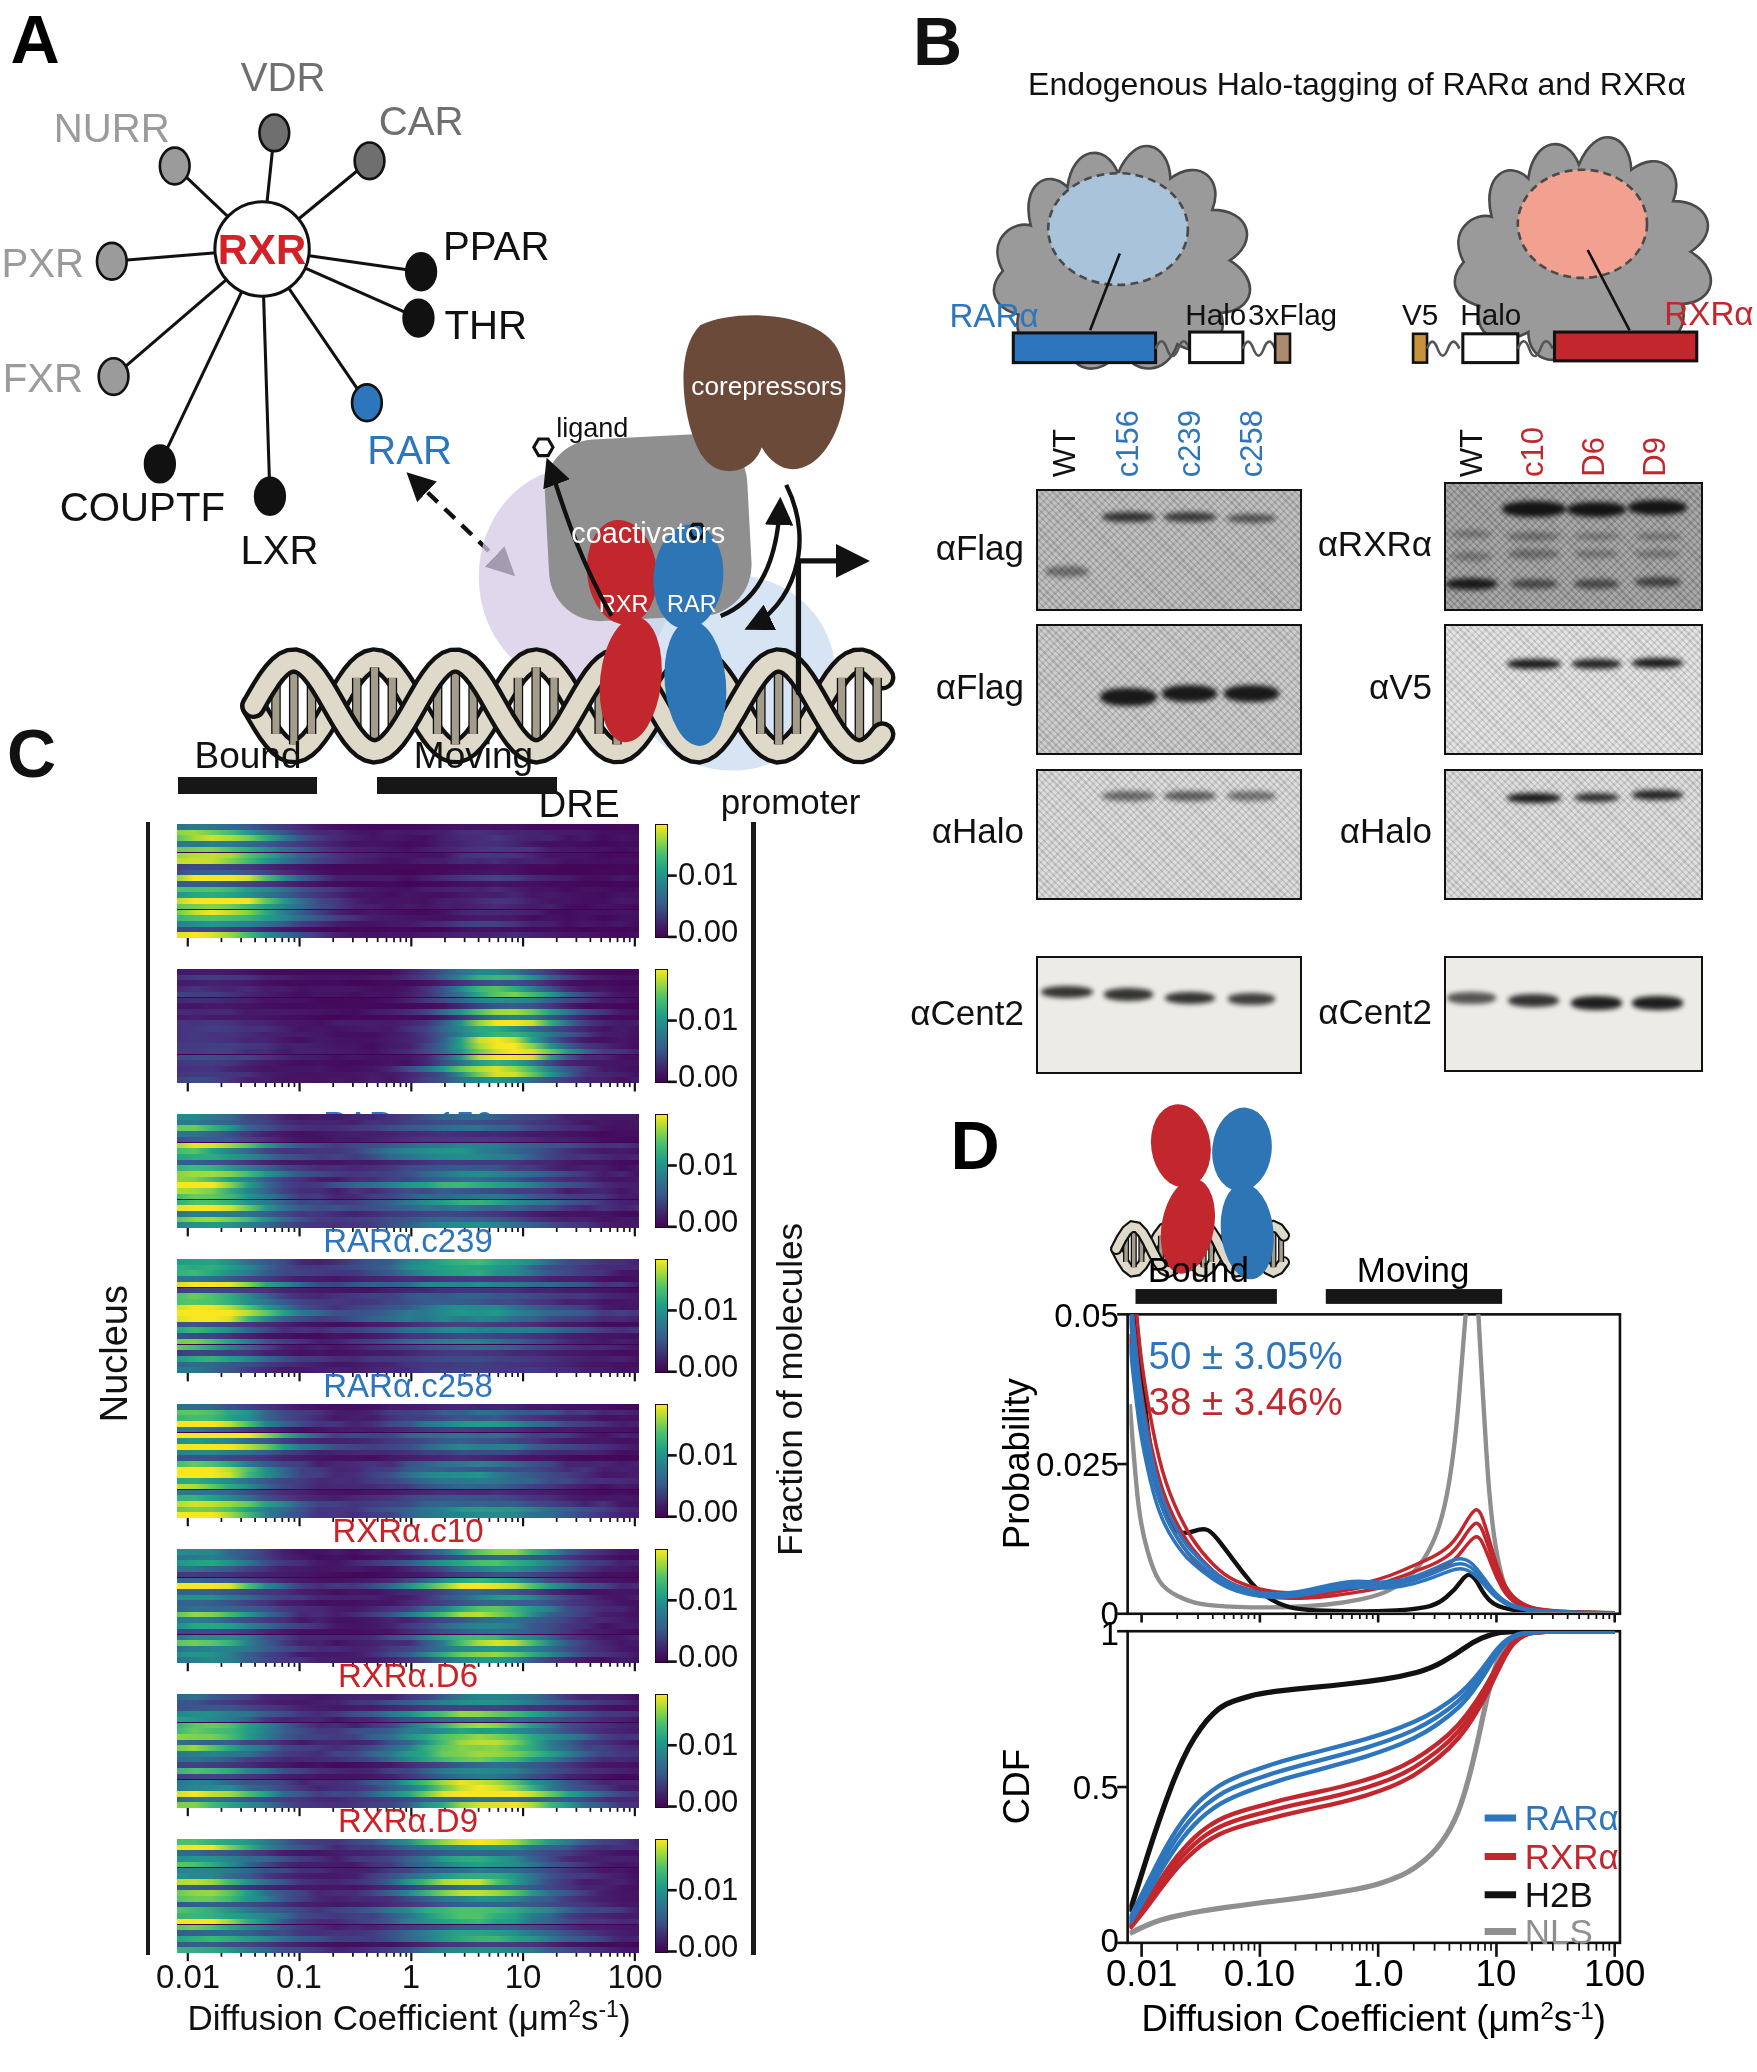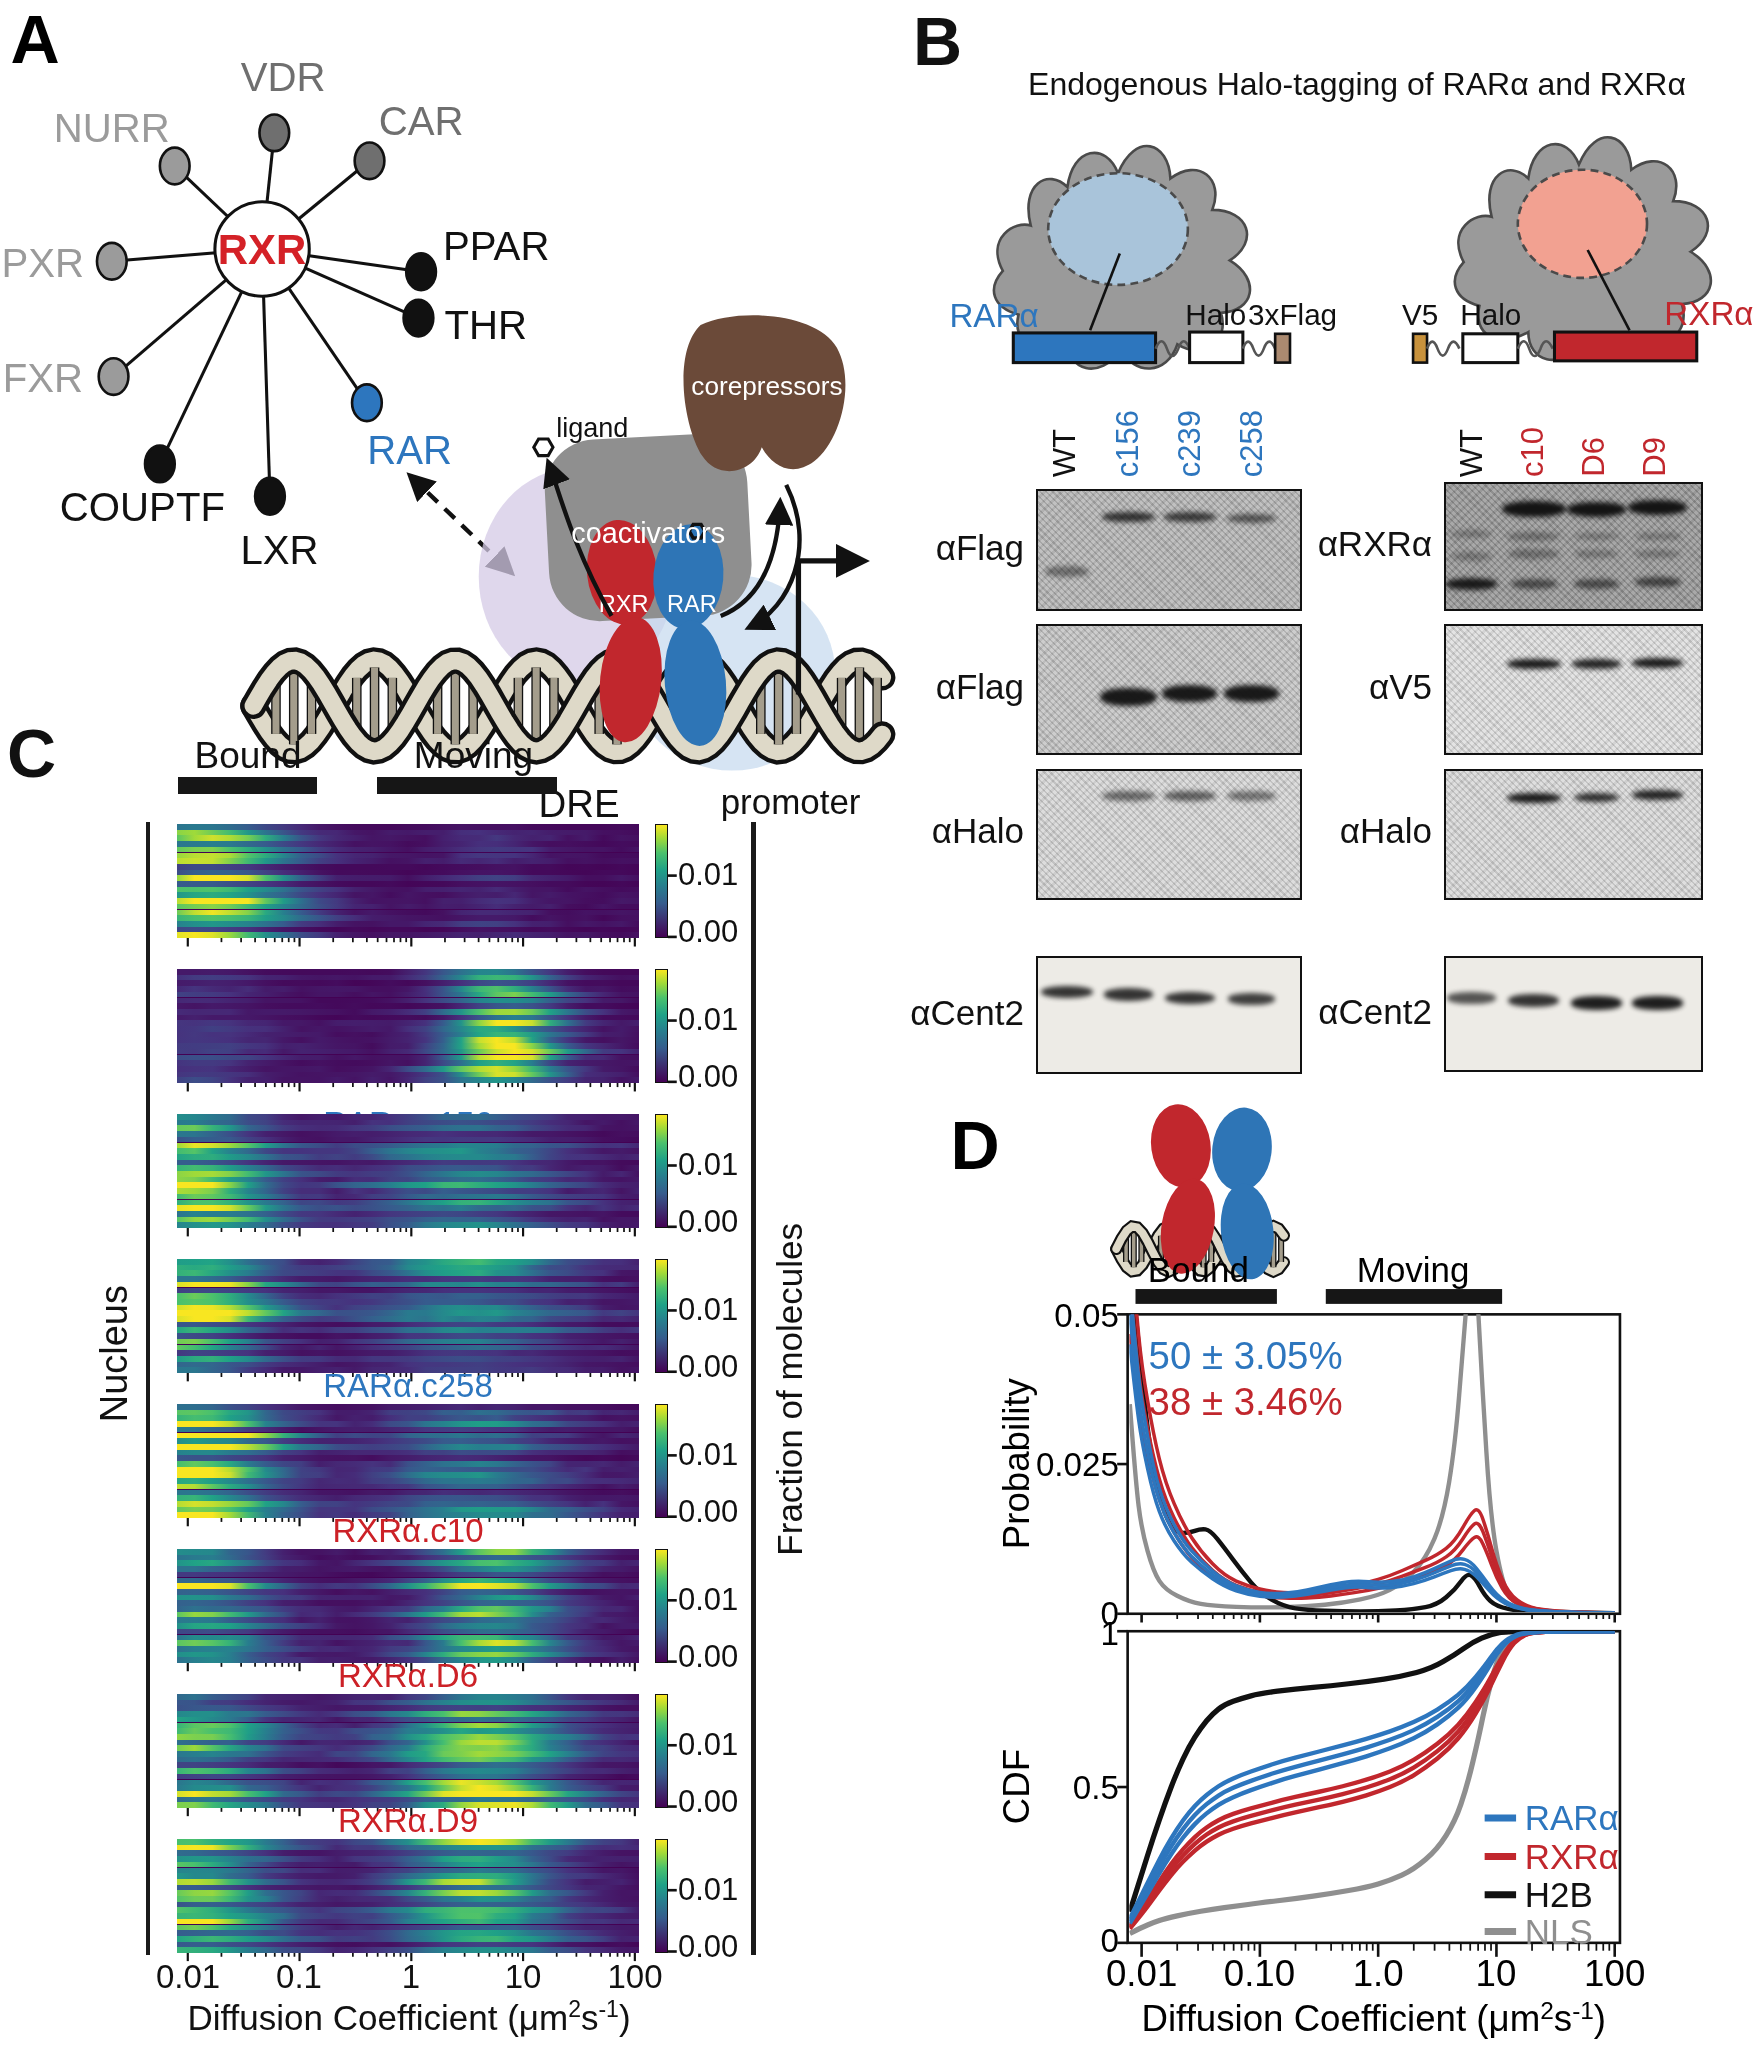--- a/index.html
+++ b/index.html
@@ -888,20 +888,21 @@
       <div style="position: absolute; left: 0px; width: 100%; height: 5%; top: 70%; background: linear-gradient(90deg, rgb(65, 186, 115) 0%, rgb(107, 203, 89) 3.8%, rgb(94, 199, 97) 7.7%, rgb(63, 185, 115) 11.5%, rgb(34, 149, 137) 15.4%, rgb(40, 124, 142) 19.2%, rgb(55, 90, 140) 23.1%, rgb(67, 57, 128) 26.9%, rgb(67, 58, 129) 30.8%, rgb(69, 36, 114) 34.6%, rgb(70, 41, 118) 38.5%, rgb(65, 62, 130) 42.3%, rgb(63, 69, 133) 46.2%, rgb(55, 89, 140) 50%, rgb(48, 106, 141) 53.8%, rgb(49, 103, 141) 57.7%, rgb(45, 113, 142) 61.5%, rgb(43, 117, 142) 65.4%, rgb(41, 121, 142) 69.2%, rgb(46, 111, 142) 73.1%, rgb(55, 90, 140) 76.9%, rgb(61, 75, 135) 80.8%, rgb(65, 63, 131) 84.6%, rgb(67, 58, 129) 88.5%, rgb(69, 52, 127) 92.3%, rgb(69, 29, 108) 96.2%, rgb(69, 25, 105) 100%);"></div>
       <div style="position: absolute; left: 0px; width: 100%; height: 5%; top: 75%; background: linear-gradient(90deg, rgb(49, 174, 124) 0%, rgb(74, 193, 109) 3.8%, rgb(73, 192, 110) 7.7%, rgb(51, 176, 123) 11.5%, rgb(34, 147, 138) 15.4%, rgb(41, 121, 142) 19.2%, rgb(52, 98, 141) 23.1%, rgb(62, 70, 133) 26.9%, rgb(62, 72, 134) 30.8%, rgb(68, 56, 128) 34.6%, rgb(66, 62, 130) 38.5%, rgb(59, 80, 137) 42.3%, rgb(52, 97, 141) 46.2%, rgb(43, 119, 142) 50%, rgb(36, 141, 139) 53.8%, rgb(31, 160, 135) 57.7%, rgb(52, 177, 122) 61.5%, rgb(55, 179, 120) 65.4%, rgb(37, 166, 131) 69.2%, rgb(35, 142, 139) 73.1%, rgb(39, 126, 142) 76.9%, rgb(44, 114, 142) 80.8%, rgb(57, 85, 139) 84.6%, rgb(61, 73, 134) 88.5%, rgb(70, 50, 126) 92.3%, rgb(69, 33, 112) 96.2%, rgb(69, 31, 109) 100%);"></div>
       <div style="position: absolute; left: 0px; width: 100%; height: 5%; top: 80%; background: linear-gradient(90deg, rgb(230, 227, 38) 0%, rgb(248, 230, 33) 3.8%, rgb(248, 230, 33) 7.7%, rgb(212, 225, 43) 11.5%, rgb(104, 202, 91) 15.4%, rgb(33, 154, 137) 19.2%, rgb(43, 117, 142) 23.1%, rgb(54, 91, 141) 26.9%, rgb(59, 79, 136) 30.8%, rgb(57, 83, 138) 34.6%, rgb(61, 74, 135) 38.5%, rgb(58, 81, 137) 42.3%, rgb(55, 91, 141) 46.2%, rgb(51, 100, 141) 50%, rgb(44, 115, 142) 53.8%, rgb(45, 112, 142) 57.7%, rgb(40, 125, 142) 61.5%, rgb(48, 107, 141) 65.4%, rgb(51, 99, 141) 69.2%, rgb(50, 102, 141) 73.1%, rgb(58, 82, 137) 76.9%, rgb(60, 76, 135) 80.8%, rgb(70, 50, 126) 84.6%, rgb(70, 38, 116) 88.5%, rgb(69, 52, 127) 92.3%, rgb(69, 36, 114) 96.2%, rgb(70, 44, 121) 100%);"></div>
       <div style="position: absolute; left: 0px; width: 100%; height: 5%; top: 85%; background: linear-gradient(90deg, rgb(45, 114, 142) 0%, rgb(38, 130, 141) 3.8%, rgb(40, 124, 142) 7.7%, rgb(40, 124, 142) 11.5%, rgb(45, 113, 142) 15.4%, rgb(52, 97, 141) 19.2%, rgb(61, 74, 135) 23.1%, rgb(68, 56, 128) 26.9%, rgb(69, 53, 127) 30.8%, rgb(70, 42, 119) 34.6%, rgb(69, 34, 113) 38.5%, rgb(70, 42, 120) 42.3%, rgb(69, 54, 127) 46.2%, rgb(66, 61, 130) 50%, rgb(64, 66, 132) 53.8%, rgb(61, 73, 134) 57.7%, rgb(62, 70, 133) 61.5%, rgb(66, 61, 130) 65.4%, rgb(68, 55, 128) 69.2%, rgb(70, 41, 119) 73.1%, rgb(69, 33, 111) 76.9%, rgb(69, 22, 102) 80.8%, rgb(69, 21, 101) 84.6%, rgb(69, 18, 99) 88.5%, rgb(69, 21, 101) 92.3%, rgb(68, 11, 93) 96.2%, rgb(68, 11, 93) 100%);"></div>
       <div style="position: absolute; left: 0px; width: 100%; height: 5%; top: 90%; background: linear-gradient(90deg, rgb(84, 196, 103) 0%, rgb(144, 213, 67) 3.8%, rgb(157, 217, 59) 7.7%, rgb(115, 205, 84) 11.5%, rgb(66, 187, 114) 15.4%, rgb(35, 143, 139) 19.2%, rgb(47, 109, 141) 23.1%, rgb(58, 81, 137) 26.9%, rgb(67, 59, 129) 30.8%, rgb(67, 57, 129) 34.6%, rgb(66, 61, 130) 38.5%, rgb(64, 65, 132) 42.3%, rgb(59, 79, 136) 46.2%, rgb(57, 84, 138) 50%, rgb(52, 97, 141) 53.8%, rgb(50, 102, 141) 57.7%, rgb(50, 100, 141) 61.5%, rgb(52, 98, 141) 65.4%, rgb(57, 85, 138) 69.2%, rgb(61, 73, 134) 73.1%, rgb(69, 52, 127) 76.9%, rgb(70, 39, 117) 80.8%, rgb(69, 32, 111) 84.6%, rgb(69, 35, 113) 88.5%, rgb(69, 18, 98) 92.3%, rgb(69, 24, 104) 96.2%, rgb(69, 23, 102) 100%);"></div>
       <div style="position: absolute; left: 0px; width: 100%; height: 5%; top: 95%; background: linear-gradient(90deg, rgb(38, 132, 141) 0%, rgb(35, 145, 138) 3.8%, rgb(33, 152, 137) 7.7%, rgb(34, 147, 138) 11.5%, rgb(40, 125, 142) 15.4%, rgb(48, 107, 141) 19.2%, rgb(60, 77, 136) 23.1%, rgb(67, 58, 129) 26.9%, rgb(70, 50, 126) 30.8%, rgb(70, 48, 124) 34.6%, rgb(69, 54, 127) 38.5%, rgb(66, 59, 129) 42.3%, rgb(58, 80, 137) 46.2%, rgb(54, 92, 141) 50%, rgb(42, 120, 142) 53.8%, rgb(37, 134, 141) 57.7%, rgb(36, 140, 139) 61.5%, rgb(34, 146, 138) 65.4%, rgb(38, 133, 141) 69.2%, rgb(45, 113, 142) 73.1%, rgb(53, 95, 141) 76.9%, rgb(60, 77, 136) 80.8%, rgb(67, 59, 129) 84.6%, rgb(69, 52, 127) 88.5%, rgb(69, 32, 110) 92.3%, rgb(69, 23, 103) 96.2%, rgb(69, 25, 105) 100%);"></div>
     </div>
     <div class="abs" style="left: 655px; top: 1114px; width: 13px; height: 114px; border: 1.7px solid rgb(17, 17, 17); box-sizing: border-box; background: linear-gradient(to top, rgb(68, 1, 84) 0%, rgb(54, 92, 141) 30%, rgb(39, 127, 142) 46%, rgb(31, 161, 135) 60%, rgb(74, 193, 109) 75%, rgb(160, 218, 57) 88%, rgb(248, 230, 33) 100%);"></div>
     <div class="abs cb-label" style="left: 678px; top: 1147px;">0.01</div>
     <div class="abs cb-label" style="left: 678px; top: 1204px;">0.00</div>
+    <div class="abs hm-title" style="left: 177px; top: 1222px; width: 462px; color: rgb(45, 118, 190);">RARα.c239</div>
     <div class="abs" style="left: 177px; top: 1259px; width: 462px; height: 114px; overflow: hidden; background: rgb(68, 1, 84);">
       <div style="position: absolute; left: 0px; width: 100%; height: 5%; top: 0%; background: linear-gradient(90deg, rgb(32, 157, 136) 0%, rgb(31, 160, 135) 3.8%, rgb(34, 164, 133) 7.7%, rgb(35, 143, 139) 11.5%, rgb(46, 111, 142) 15.4%, rgb(55, 90, 140) 19.2%, rgb(60, 77, 136) 23.1%, rgb(70, 40, 117) 26.9%, rgb(69, 33, 112) 30.8%, rgb(70, 44, 121) 34.6%, rgb(63, 67, 132) 38.5%, rgb(56, 86, 139) 42.3%, rgb(54, 92, 141) 46.2%, rgb(38, 131, 141) 50%, rgb(34, 146, 138) 53.8%, rgb(41, 168, 129) 57.7%, rgb(54, 178, 121) 61.5%, rgb(67, 188, 113) 65.4%, rgb(39, 167, 130) 69.2%, rgb(31, 160, 135) 73.1%, rgb(35, 142, 139) 76.9%, rgb(48, 105, 141) 80.8%, rgb(60, 77, 136) 84.6%, rgb(63, 67, 132) 88.5%, rgb(70, 49, 125) 92.3%, rgb(70, 47, 124) 96.2%, rgb(69, 33, 111) 100%);"></div>
       <div style="position: absolute; left: 0px; width: 100%; height: 5%; top: 5%; background: linear-gradient(90deg, rgb(48, 174, 124) 0%, rgb(41, 169, 129) 3.8%, rgb(48, 174, 125) 7.7%, rgb(32, 157, 136) 11.5%, rgb(37, 137, 140) 15.4%, rgb(49, 103, 141) 19.2%, rgb(61, 74, 135) 23.1%, rgb(66, 60, 130) 26.9%, rgb(67, 57, 129) 30.8%, rgb(65, 64, 131) 34.6%, rgb(60, 75, 135) 38.5%, rgb(56, 86, 139) 42.3%, rgb(50, 101, 141) 46.2%, rgb(37, 137, 140) 50%, rgb(33, 153, 137) 53.8%, rgb(31, 161, 135) 57.7%, rgb(41, 168, 129) 61.5%, rgb(36, 165, 132) 65.4%, rgb(32, 156, 136) 69.2%, rgb(36, 140, 139) 73.1%, rgb(51, 100, 141) 76.9%, rgb(60, 76, 135) 80.8%, rgb(62, 72, 134) 84.6%, rgb(70, 51, 126) 88.5%, rgb(70, 43, 120) 92.3%, rgb(70, 42, 119) 96.2%, rgb(70, 40, 117) 100%);"></div>
       <div style="position: absolute; left: 0px; width: 100%; height: 5%; top: 10%; background: linear-gradient(90deg, rgb(51, 176, 123) 0%, rgb(60, 183, 117) 3.8%, rgb(39, 167, 130) 7.7%, rgb(35, 144, 138) 11.5%, rgb(40, 124, 142) 15.4%, rgb(53, 94, 141) 19.2%, rgb(61, 73, 134) 23.1%, rgb(64, 66, 132) 26.9%, rgb(66, 59, 129) 30.8%, rgb(69, 52, 127) 34.6%, rgb(69, 52, 127) 38.5%, rgb(60, 75, 135) 42.3%, rgb(55, 90, 140) 46.2%, rgb(44, 115, 142) 50%, rgb(35, 142, 139) 53.8%, rgb(32, 157, 136) 57.7%, rgb(35, 164, 133) 61.5%, rgb(44, 171, 127) 65.4%, rgb(35, 146, 138) 69.2%, rgb(36, 139, 140) 73.1%, rgb(45, 113, 142) 76.9%, rgb(56, 86, 139) 80.8%, rgb(60, 75, 135) 84.6%, rgb(67, 57, 129) 88.5%, rgb(70, 50, 126) 92.3%, rgb(69, 22, 102) 96.2%, rgb(69, 19, 100) 100%);"></div>
       <div style="position: absolute; left: 0px; width: 100%; height: 5%; top: 15%; background: linear-gradient(90deg, rgb(43, 118, 142) 0%, rgb(43, 118, 142) 3.8%, rgb(47, 107, 141) 7.7%, rgb(54, 91, 141) 11.5%, rgb(63, 69, 133) 15.4%, rgb(67, 58, 129) 19.2%, rgb(70, 41, 118) 23.1%, rgb(69, 28, 107) 26.9%, rgb(69, 26, 106) 30.8%, rgb(69, 22, 102) 34.6%, rgb(69, 30, 109) 38.5%, rgb(69, 35, 113) 42.3%, rgb(70, 39, 117) 46.2%, rgb(70, 46, 123) 50%, rgb(70, 46, 123) 53.8%, rgb(69, 54, 127) 57.7%, rgb(67, 57, 129) 61.5%, rgb(67, 59, 129) 65.4%, rgb(69, 52, 127) 69.2%, rgb(69, 54, 127) 73.1%, rgb(70, 48, 124) 76.9%, rgb(69, 33, 112) 80.8%, rgb(69, 30, 108) 84.6%, rgb(69, 29, 108) 88.5%, rgb(69, 16, 97) 92.3%, rgb(69, 14, 95) 96.2%, rgb(69, 17, 98) 100%);"></div>
       <div style="position: absolute; left: 0px; width: 100%; height: 5%; top: 20%; background: linear-gradient(90deg, rgb(214, 225, 42) 0%, rgb(248, 230, 33) 3.8%, rgb(248, 230, 33) 7.7%, rgb(236, 228, 36) 11.5%, rgb(135, 211, 72) 15.4%, rgb(37, 166, 131) 19.2%, rgb(36, 138, 140) 23.1%, rgb(49, 103, 141) 26.9%, rgb(62, 72, 134) 30.8%, rgb(64, 66, 132) 34.6%, rgb(57, 83, 138) 38.5%, rgb(52, 96, 141) 42.3%, rgb(54, 92, 141) 46.2%, rgb(49, 104, 141) 50%, rgb(37, 135, 140) 53.8%, rgb(37, 137, 140) 57.7%, rgb(38, 133, 141) 61.5%, rgb(35, 144, 139) 65.4%, rgb(39, 129, 142) 69.2%, rgb(39, 126, 142) 73.1%, rgb(47, 108, 141) 76.9%, rgb(49, 104, 141) 80.8%, rgb(55, 90, 140) 84.6%, rgb(59, 80, 137) 88.5%, rgb(70, 50, 126) 92.3%, rgb(66, 60, 130) 96.2%, rgb(69, 30, 109) 100%);"></div>
       <div style="position: absolute; left: 0px; width: 100%; height: 5%; top: 25%; background: linear-gradient(90deg, rgb(65, 63, 131) 0%, rgb(62, 71, 134) 3.8%, rgb(62, 72, 134) 7.7%, rgb(64, 67, 132) 11.5%, rgb(67, 58, 129) 15.4%, rgb(70, 50, 126) 19.2%, rgb(69, 36, 114) 23.1%, rgb(69, 31, 110) 26.9%, rgb(69, 23, 103) 30.8%, rgb(69, 24, 103) 34.6%, rgb(69, 20, 100) 38.5%, rgb(69, 20, 101) 42.3%, rgb(69, 32, 110) 46.2%, rgb(69, 38, 115) 50%, rgb(70, 39, 117) 53.8%, rgb(70, 48, 124) 57.7%, rgb(70, 50, 126) 61.5%, rgb(70, 51, 126) 65.4%, rgb(70, 48, 124) 69.2%, rgb(70, 46, 123) 73.1%, rgb(69, 37, 115) 76.9%, rgb(69, 37, 115) 80.8%, rgb(69, 28, 107) 84.6%, rgb(69, 26, 105) 88.5%, rgb(69, 21, 101) 92.3%, rgb(69, 16, 97) 96.2%, rgb(68, 12, 94) 100%);"></div>
       <div style="position: absolute; left: 0px; width: 100%; height: 5%; top: 30%; background: linear-gradient(90deg, rgb(72, 192, 110) 0%, rgb(107, 202, 89) 3.8%, rgb(75, 193, 108) 7.7%, rgb(47, 173, 125) 11.5%, rgb(36, 138, 140) 15.4%, rgb(50, 101, 141) 19.2%, rgb(64, 65, 132) 23.1%, rgb(70, 45, 122) 26.9%, rgb(70, 40, 117) 30.8%, rgb(70, 49, 125) 34.6%, rgb(67, 57, 128) 38.5%, rgb(64, 66, 132) 42.3%, rgb(64, 65, 131) 46.2%, rgb(57, 84, 138) 50%, rgb(54, 91, 141) 53.8%, rgb(56, 88, 139) 57.7%, rgb(52, 97, 141) 61.5%, rgb(52, 96, 141) 65.4%, rgb(56, 87, 139) 69.2%, rgb(58, 81, 137) 73.1%, rgb(61, 75, 135) 76.9%, rgb(65, 64, 131) 80.8%, rgb(67, 57, 128) 84.6%, rgb(68, 56, 128) 88.5%, rgb(70, 39, 117) 92.3%, rgb(69, 33, 112) 96.2%, rgb(69, 25, 105) 100%);"></div>
       <div style="position: absolute; left: 0px; width: 100%; height: 5%; top: 35%; background: linear-gradient(90deg, rgb(73, 192, 110) 0%, rgb(85, 196, 102) 3.8%, rgb(75, 193, 108) 7.7%, rgb(48, 174, 125) 11.5%, rgb(35, 142, 139) 15.4%, rgb(42, 119, 142) 19.2%, rgb(55, 90, 140) 23.1%, rgb(63, 68, 132) 26.9%, rgb(67, 58, 129) 30.8%, rgb(68, 56, 128) 34.6%, rgb(70, 50, 126) 38.5%, rgb(68, 56, 128) 42.3%, rgb(62, 70, 133) 46.2%, rgb(59, 79, 136) 50%, rgb(54, 91, 141) 53.8%, rgb(54, 91, 141) 57.7%, rgb(54, 91, 141) 61.5%, rgb(56, 86, 139) 65.4%, rgb(61, 74, 135) 69.2%, rgb(61, 74, 134) 73.1%, rgb(68, 56, 128) 76.9%, rgb(70, 49, 126) 80.8%, rgb(69, 32, 111) 84.6%, rgb(69, 34, 112) 88.5%, rgb(69, 21, 101) 92.3%, rgb(69, 22, 102) 96.2%, rgb(69, 26, 106) 100%);"></div>
       <div style="position: absolute; left: 0px; width: 100%; height: 5%; top: 40%; background: linear-gradient(90deg, rgb(208, 225, 44) 0%, rgb(244, 229, 34) 3.8%, rgb(236, 228, 36) 7.7%, rgb(181, 221, 51) 11.5%, rgb(86, 196, 102) 15.4%, rgb(33, 154, 137) 19.2%, rgb(42, 119, 142) 23.1%, rgb(57, 83, 138) 26.9%, rgb(64, 66, 132) 30.8%, rgb(70, 49, 125) 34.6%, rgb(64, 66, 132) 38.5%, rgb(61, 74, 135) 42.3%, rgb(58, 83, 138) 46.2%, rgb(54, 91, 141) 50%, rgb(44, 114, 142) 53.8%, rgb(37, 136, 140) 57.7%, rgb(35, 143, 139) 61.5%, rgb(37, 136, 140) 65.4%, rgb(36, 138, 140) 69.2%, rgb(44, 115, 142) 73.1%, rgb(52, 97, 141) 76.9%, rgb(59, 79, 136) 80.8%, rgb(61, 73, 134) 84.6%, rgb(67, 59, 129) 88.5%, rgb(69, 29, 108) 92.3%, rgb(69, 21, 101) 96.2%, rgb(69, 23, 103) 100%);"></div>

